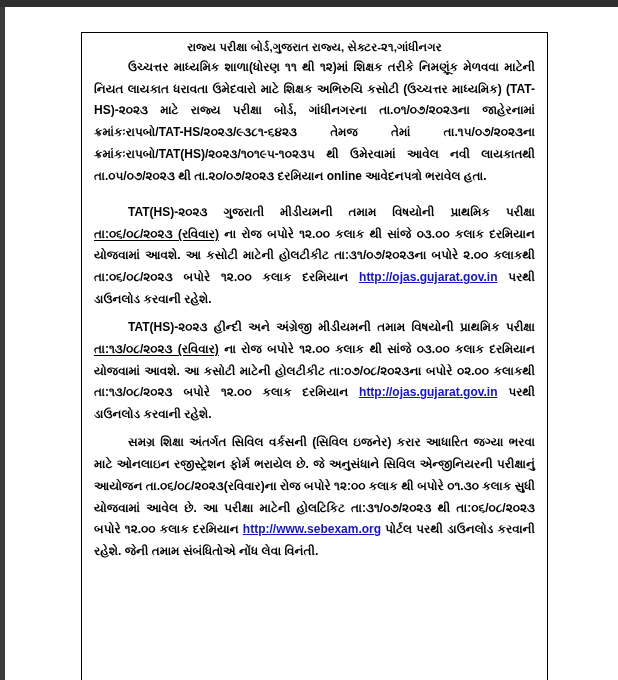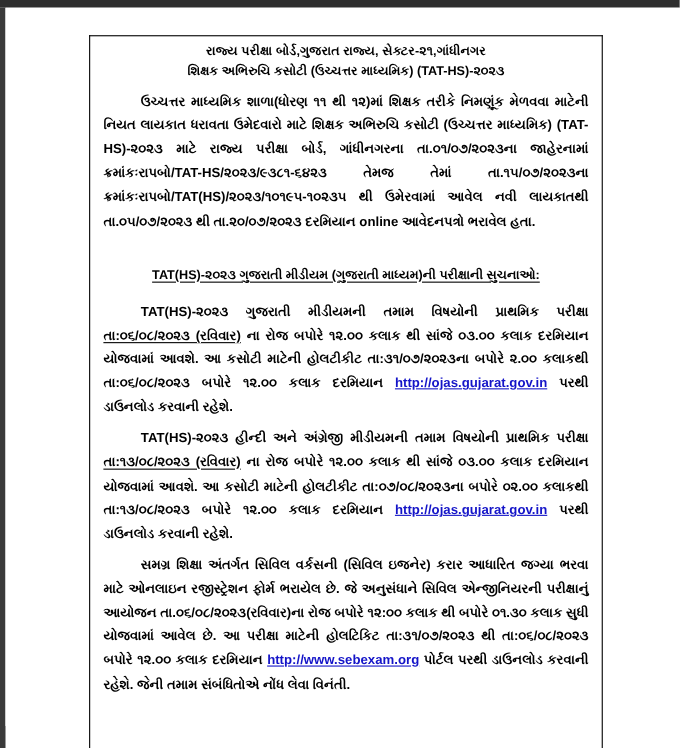--- a/index.html
+++ b/index.html
@@ -114,29 +114,25 @@
 <div class="viewer">
 
   <div class="top-bar"></div>
   <div class="left-rail"></div>
 
   <div class="page">
 
     <div class="content-box">
 
       <div class="hdr">રાજ્ય પરીક્ષા બોર્ડ,ગુજરાત રાજ્ય, સેક્ટર-૨૧,ગાંધીનગર</div>
-      <div class="hdr-line2">શિક્ષક અભિરુચિ કસોટી (ઉચ્ચત્તર માધ્યમિક) (TAT-HS)-૨૦૨૩</div>
 
       <p class="para indent">ઉચ્ચત્તર માધ્યમિક શાળા(ધોરણ ૧૧ થી ૧૨)માં શિક્ષક તરીકે નિમણૂંક મેળવવા માટેની નિયત લાયકાત ધરાવતા ઉમેદવારો માટે શિક્ષક અભિરુચિ કસોટી (ઉચ્ચત્તર માધ્યમિક) (TAT-HS)-૨૦૨૩ માટે રાજ્ય પરીક્ષા બોર્ડ, ગાંધીનગરના તા.૦૧/૦૭/૨૦૨૩ના જાહેરનામાં ક્રમાંકઃરાપબો/TAT-HS/૨૦૨૩/૯૩૮૧-૬૪૨૩ તેમજ તેમાં તા.૧૫/૦૭/૨૦૨૩ના ક્રમાંકઃરાપબો/TAT(HS)/૨૦૨૩/૧૦૧૯૫-૧૦૨૩૫ થી ઉમેરવામાં આવેલ નવી લાયકાતથી તા.૦૫/૦૭/૨૦૨૩ થી તા.૨૦/૦૭/૨૦૨૩ દરમિયાન online આવેદનપત્રો ભરાવેલ હતા.</p>
 
       <div class="spacer-8"></div>
 
-      <div class="section-head">
-        <span class="u">TAT(HS)-૨૦૨૩ ગુજરાતી મીડીયમ (ગુજરાતી માધ્યમ)ની પરીક્ષાની સુચનાઓ:</span>
-      </div>
 
       <p class="para indent"><span>TAT(HS)-૨૦૨૩ ગુજરાતી મીડીયમની તમામ વિષયોની પ્રાથમિક પરીક્ષા </span><span class="u-date">તા:૦૬/૦૮/૨૦૨૩ (રવિવાર)</span><span> ના રોજ બપોરે ૧૨.૦૦ કલાક થી સાંજે ૦૩.૦૦ કલાક દરમિયાન યોજવામાં આવશે. આ કસોટી માટેની હોલટીકીટ તા:૩૧/૦૭/૨૦૨૩ના બપોરે ૨.૦૦ કલાકથી તા:૦૬/૦૮/૨૦૨૩ બપોરે ૧૨.૦૦ કલાક દરમિયાન </span><a class="link" href="#">http://ojas.gujarat.gov.in</a><span> પરથી ડાઉનલોડ કરવાની રહેશે.</span></p>
 
 
       <p class="para indent"><span>TAT(HS)-૨૦૨૩ હીન્દી અને અંગ્રેજી મીડીયમની તમામ વિષયોની પ્રાથમિક પરીક્ષા </span><span class="u-date">તા:૧૩/૦૮/૨૦૨૩ (રવિવાર)</span><span> ના રોજ બપોરે ૧૨.૦૦ કલાક થી સાંજે ૦૩.૦૦ કલાક દરમિયાન યોજવામાં આવશે. આ કસોટી માટેની હોલટીકીટ તા:૦૭/૦૮/૨૦૨૩ના બપોરે ૦૨.૦૦ કલાકથી તા:૧૩/૦૮/૨૦૨૩ બપોરે ૧૨.૦૦ કલાક દરમિયાન </span><a class="link" href="#">http://ojas.gujarat.gov.in</a><span> પરથી ડાઉનલોડ કરવાની રહેશે.</span></p>
 
 
       <p class="para indent"><span>સમગ્ર શિક્ષા અંતર્ગત સિવિલ વર્કસની (સિવિલ ઇજનેર) કરાર આધારિત જગ્યા ભરવા માટે ઓનલાઇન રજીસ્ટ્રેશન ફોર્મ ભરાયેલ છે. જે અનુસંધાને સિવિલ એન્જીનિયરની પરીક્ષાનું આયોજન તા.૦૬/૦૮/૨૦૨૩(રવિવાર)ના રોજ બપોરે ૧૨:૦૦ કલાક થી બપોરે ૦૧.૩૦ કલાક સુધી યોજવામાં આવેલ છે. આ પરીક્ષા માટેની હોલટિકિટ તા:૩૧/૦૭/૨૦૨૩ થી તા:૦૬/૦૮/૨૦૨૩ બપોરે ૧૨.૦૦ કલાક દરમિયાન </span><a class="link" href="#">http://www.sebexam.org</a><span> પોર્ટલ પરથી ડાઉનલોડ કરવાની રહેશે. જેની તમામ સંબંધિતોએ નોંધ લેવા વિનંતી.</span></p>
 
     </div>

